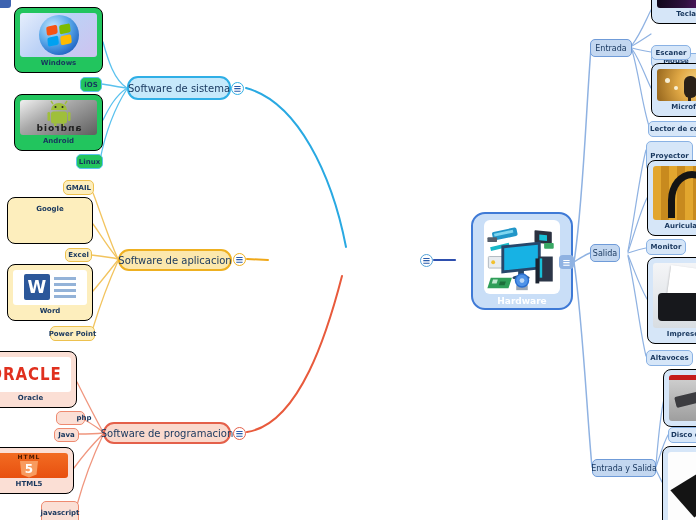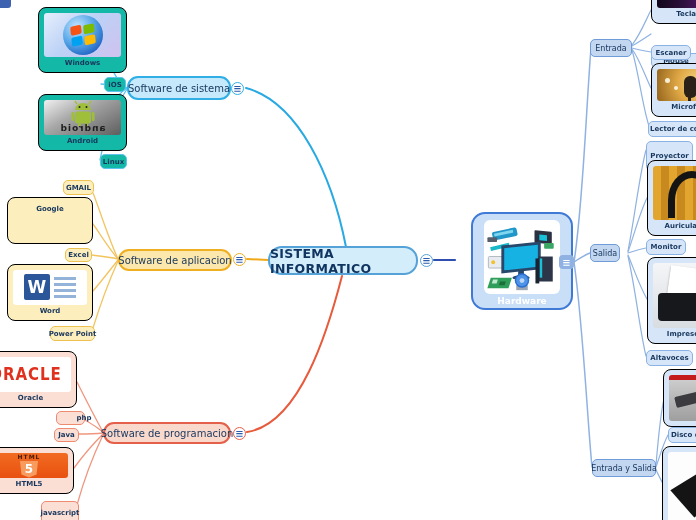--- a/index.html
+++ b/index.html
@@ -6,21 +6,21 @@
   .canvas{position:relative;width:696px;height:520px;background:#ffffff;overflow:hidden;
           font-family:"DejaVu Sans","Liberation Sans",sans-serif;}
   svg.wires{position:absolute;left:0;top:0;width:696px;height:520px;}
   .abs{position:absolute;box-sizing:border-box;}
   
   .pill{border:1px solid;border-radius:5px;font-size:7px;font-weight:bold;color:#17365d;
         display:flex;align-items:center;justify-content:center;white-space:nowrap;}
   
   .node{border:2px solid;border-radius:11px;font-size:10px;font-weight:normal;color:#17365d;
         display:flex;align-items:center;justify-content:center;white-space:nowrap;}
-  .c-cyan{background:#14b8a6;border-color:#5cc3ef;margin-left:24px;}
+  .c-cyan{background:#22c55e;border-color:#5cc3ef;}
   .n-cyan{background:#c6e9fb;border-color:#2fafe6;}
   .c-yellow{background:#fdeebd;border-color:#edc14f;}
   .n-yellow{background:#fce8ad;border-color:#eeb021;}
   .c-salmon{background:#fbdfd5;border-color:#ee8a70;}
   .n-salmon{background:#fad9cd;border-color:#e4604a;}
   .c-blue{background:#d6e6f8;border-color:#8ab2e4;}
   .n-blue{background:#c3d7f0;border-color:#6f9bd8;border-width:1.5px;font-size:8px;border-radius:5px;}
   
   .card{border:1px solid;border-radius:8px;padding:5px;display:flex;flex-direction:column;}
   .card .img{flex:1;border-radius:3px;position:relative;overflow:hidden;}
@@ -249,23 +249,20 @@
   <div class="abs pill c-salmon" style="left:41px;top:501px;width:38px;height:24px;">
     <span>javascript</span>
   </div>
   <div class="abs node n-salmon" style="left:103px;top:422px;width:128px;height:22px;">
     <span>Software de programacion</span>
   </div>
   <div class="abs burger" style="left:233px;top:427px;border-color:#e4604a;">
     <span>≡</span>
   </div>
 
-  <div class="abs center-node" style="left:268px;top:246px;width:150px;height:29px;">
-    <span>SISTEMA INFORMATICO</span>
-  </div>
   <div class="abs burger" style="left:420px;top:254px;border-color:#54a2d8;">
     <span>≡</span>
   </div>
 
   <div class="abs hw-card" style="left:471px;top:212px;width:102px;height:98px;">
     <div class="img">
       <svg width="100%" height="100%" viewBox="0 0 78 77">
         <rect x="8" y="10" width="26" height="9" rx="2" fill="#2196c8" transform="rotate(-12 21 14)"></rect>
         <rect x="10" y="12" width="20" height="3" fill="#7fd6ef" transform="rotate(-12 21 14)"></rect>
         <rect x="52" y="5" width="18" height="13" rx="1" fill="#2b3140" transform="skewY(6)"></rect>

